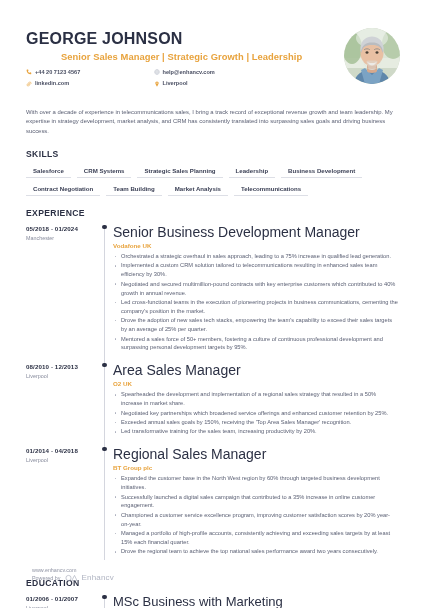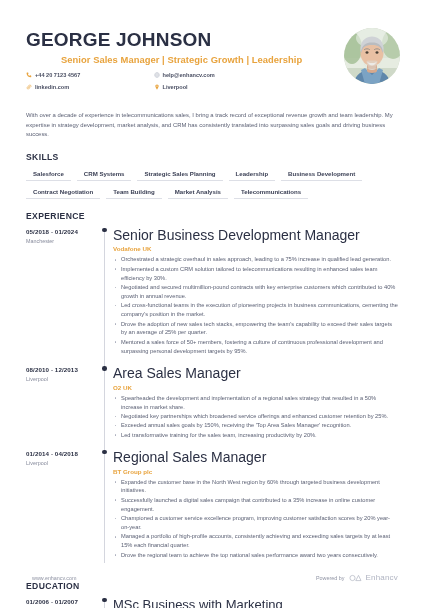--- a/index.html
+++ b/index.html
@@ -27,21 +27,21 @@
   
   .header {
     display: flex;
     align-items: flex-start;
     justify-content: space-between;
     margin-bottom: 18px;
   }
   .header-left { flex: 1; padding-top: 4px; }
 
   .full-name {
-    font-size: 19px;
+    font-size: 16px;
     font-weight: bold;
     letter-spacing: 0.2px;
     color: #2b3044;
     line-height: 1.1;
     margin-bottom: 3px;
   }
   .headline {
     font-size: 9.4px;
     font-weight: bold;
     color: #e8a33d;
@@ -213,22 +213,22 @@
   }
 
   
   .footer {
     position: absolute;
     left: 0;
     right: 0;
     bottom: 26px;
     padding: 0 32px;
     display: flex;
-    align-items: center;
     justify-content: space-between;
+    flex-direction: column;
   }
   .footer-url {
     font-size: 5.4px;
     color: #9094a4;
   }
   .footer-right {
     display: flex;
     align-items: center;
     gap: 5px;
   }

